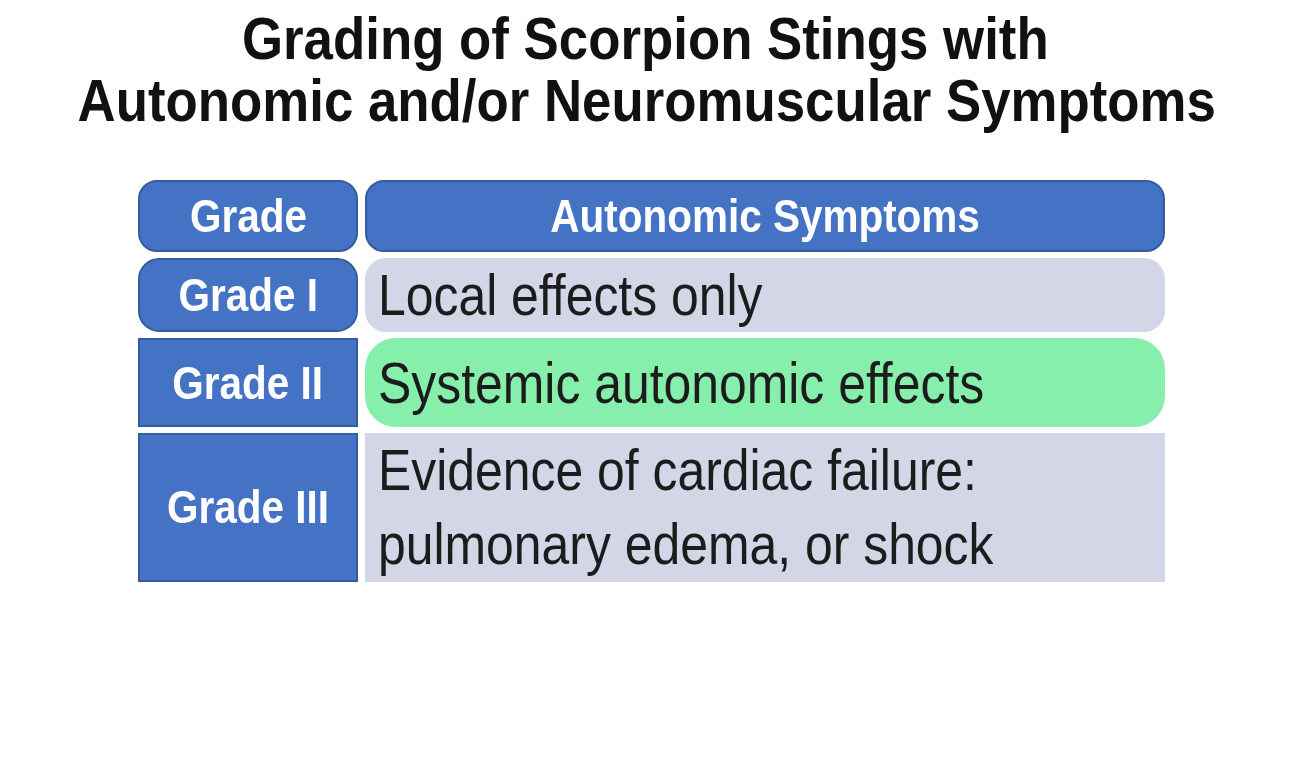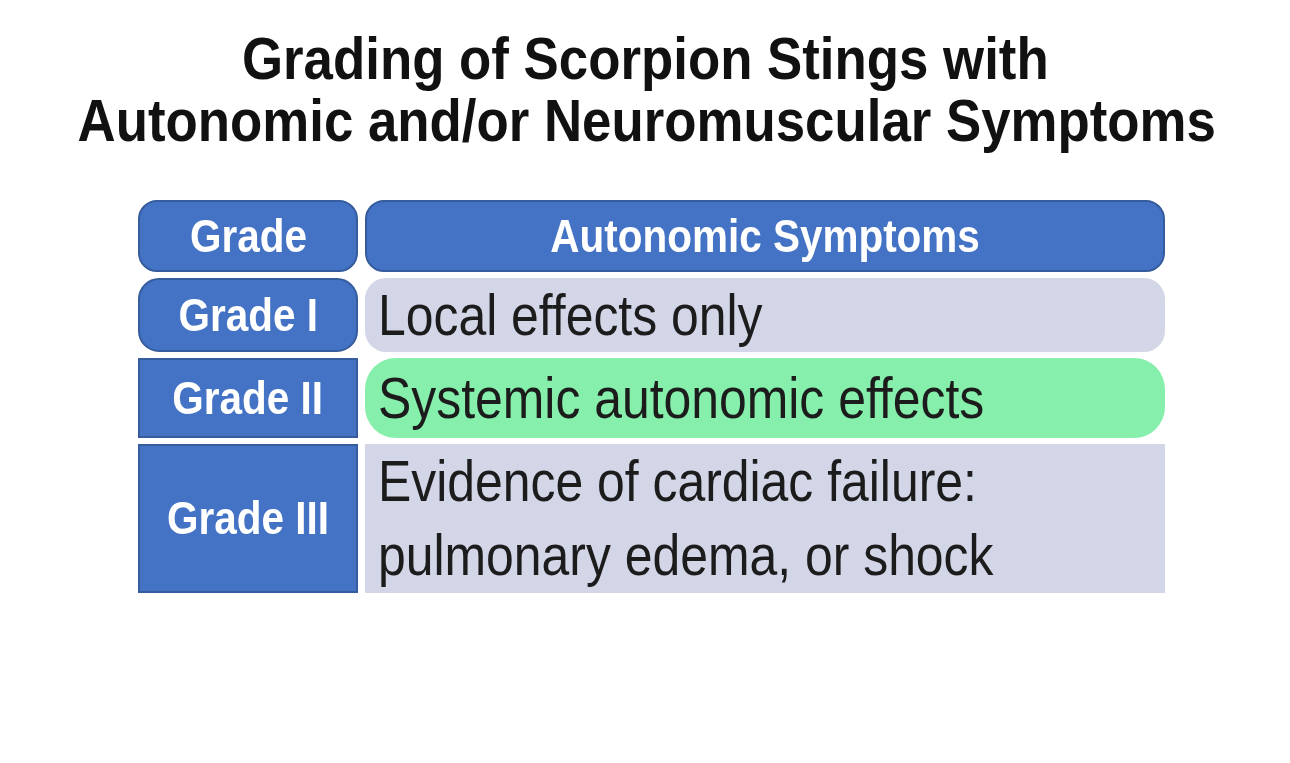--- a/index.html
+++ b/index.html
@@ -8,21 +8,21 @@
   }
   body {
     width: 1290px;
     height: 763px;
     background: #ffffff;
     overflow: hidden;
     font-family: "Liberation Sans", sans-serif;
   }
   
   .title-block {
-    padding-top: 28px;
+    padding-top: 8px;
     text-align: center;
     color: #111111;
     font-weight: bold;
     font-size: 60px;
     line-height: 62px;
   }
   .title-line { white-space: nowrap; }
   .squeeze-c {
     display: inline-block;
     transform: scaleX(0.88);
@@ -64,21 +64,21 @@
     transform: scaleX(0.86);
     transform-origin: left center;
     white-space: pre-line;
     line-height: 1.28;
   }
   .blue-cell .squeeze-c { white-space: nowrap; }
   .band-dark  { background: #D2D6E7; }
   .band-light { background: #86efac; border-radius: 31px; }
   tr.r-head  > * { height: 72px; border-radius: 19px; }
   tr.r-one   > * { height: 73px; border-radius: 21px; }
-  tr.r-two   > * { height: 80px; margin-top: 6px; }
+  tr.r-two   > * { height: 89px; margin-top: 6px; }
   tr.r-three > * { height: 147px; }
   tr.r-four  > * { height: 160px; }
 </style>
 </head>
 <body>
 
 <div class="title-block">
   <div class="title-line"><span class="squeeze-c">Grading of Scorpion Stings with</span></div>
   <div class="title-line"><span class="squeeze-c">Autonomic and/or Neuromuscular Symptoms</span></div>
 </div>

